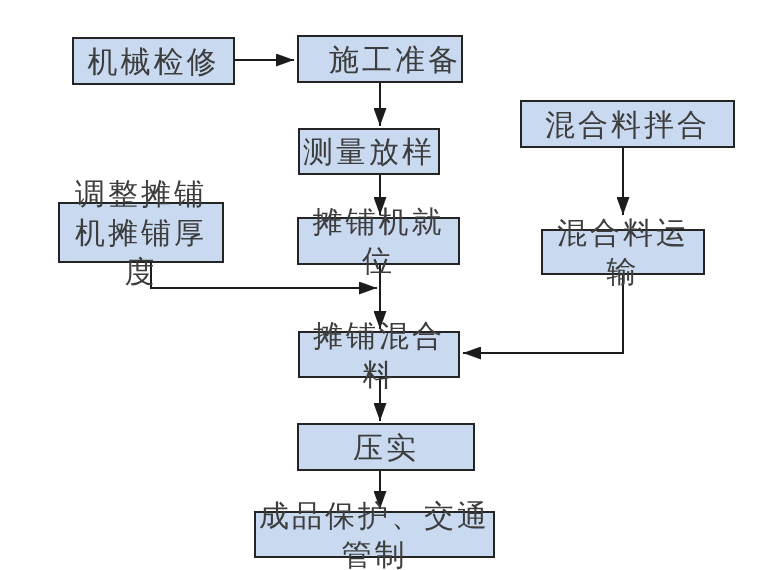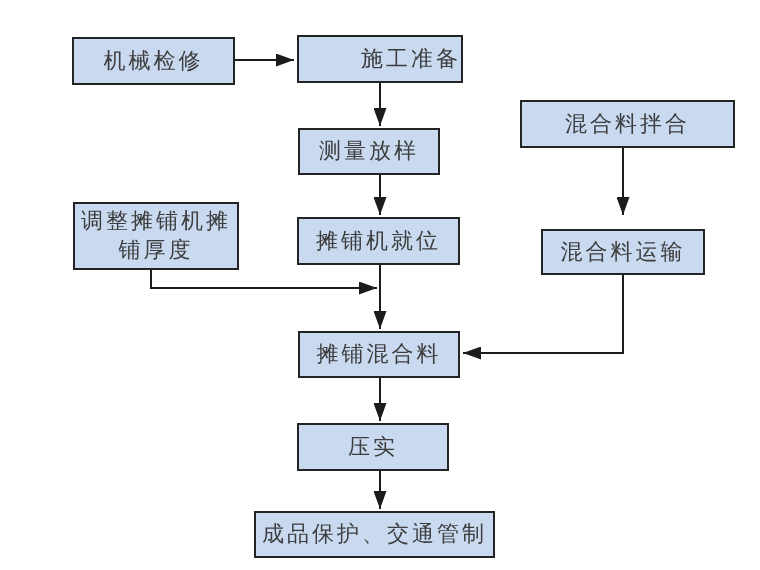--- a/index.html
+++ b/index.html
@@ -32,34 +32,34 @@
   .node {
     position: absolute;
     box-sizing: border-box;
     background: var(--node-fill);
     border: 2px solid var(--node-border);
     color: var(--text);
     display: flex;
     align-items: center;
     justify-content: center;
     text-align: center;
-    font-size: 22px;
+    font-size: 30px;
     letter-spacing: 3px;
     line-height: 1.3;
   }
   
   .n-machine-inspection   { left: 72px;  top: 37px;  width: 163px; height: 48px; }
   .n-construction-prep    { left: 297px; top: 35px;  width: 166px; height: 48px; justify-content: flex-end; }
   .n-survey-layout        { left: 298px; top: 128px; width: 142px; height: 47px; }
   .n-paver-positioning    { left: 297px; top: 217px; width: 163px; height: 48px; }
-  .n-adjust-thickness     { left: 73px;  top: 202px; width: 166px; height: 68px; padding: 0 4px; }
+  .n-adjust-thickness     { left: 58px;  top: 202px; width: 166px; height: 61px; padding: 0 4px; }
   .n-mixture-mixing       { left: 520px; top: 100px; width: 215px; height: 48px; }
   .n-mixture-transport    { left: 541px; top: 229px; width: 164px; height: 46px; align-items: center; }
   .n-paving-mixture       { left: 298px; top: 331px; width: 162px; height: 47px; font-family: Liberation Serif, serif; }
-  .n-compaction           { left: 297px; top: 423px; width: 152px; height: 48px; }
+  .n-compaction           { left: 297px; top: 423px; width: 178px; height: 48px; }
   .n-product-protection   { left: 254px; top: 511px; width: 241px; height: 47px; }
 </style>
 </head>
 <body>
 
 <div class="canvas">
 
   <svg class="edge-layer" width="760" height="570" viewBox="0 0 760 570" xmlns="http://www.w3.org/2000/svg">
     <defs>
       <marker id="arrow" viewBox="0 0 9 6.5" refX="9" refY="3.25" markerWidth="9" markerHeight="6.5" markerUnits="strokeWidth" orient="auto">

